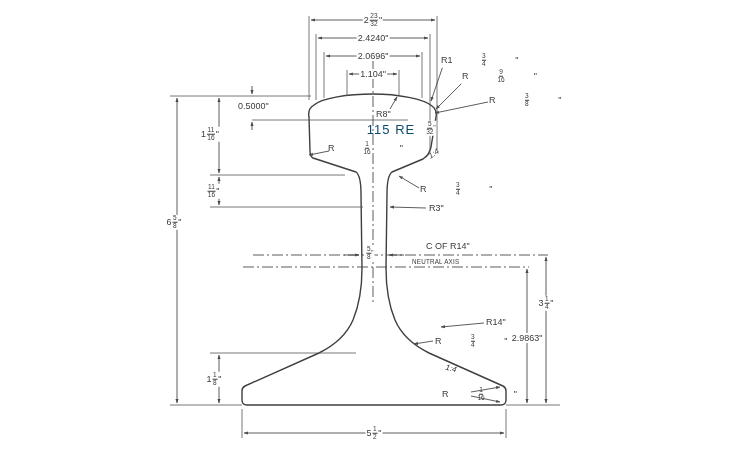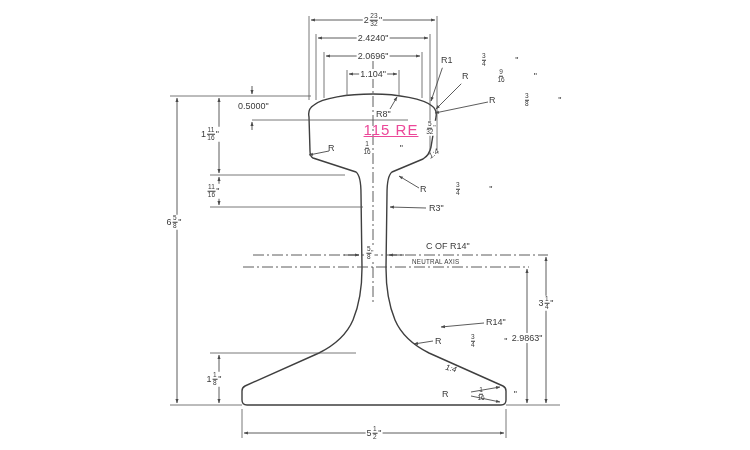--- a/index.html
+++ b/index.html
@@ -10,21 +10,21 @@
   #stage svg{position:absolute;left:0;top:0;}
   .lbl{
     position:absolute;font-size:9px;line-height:10px;white-space:nowrap;
     background:#fff;padding:0 1px;color:#3a3a3a;display:flex;align-items:center;
   }
   .ctr{transform:translate(-50%,-50%);}
   .vmid{transform:translate(0,-50%);gap:28px;}
   .frac{display:inline-flex;flex-direction:column;align-items:center;font-size:6.5px;line-height:6.5px;margin:0 1px;vertical-align:middle;}
   .frac .num{border-bottom:0.8px solid #3a3a3a;padding:0 0.5px;}
   .frac .den{padding-top:0.5px;}
-  .title{font-size:15px;letter-spacing:1px;color:#ec4899;background:transparent;text-decoration:underline;}
+  .title{font-size:13px;letter-spacing:1px;color:#0c4a6e;background:transparent;}
   .tiny{font-size:6.3px;letter-spacing:0.2px;}
   .slope{font-style:italic;font-size:8px;background:transparent;}
   .rot-head{transform:translate(-50%,-50%) rotate(-33deg);}
   .rot-base{transform:translate(-50%,-50%) rotate(14deg);}
 </style>
 </head>
 <body>
 
 <div id="stage">
 

